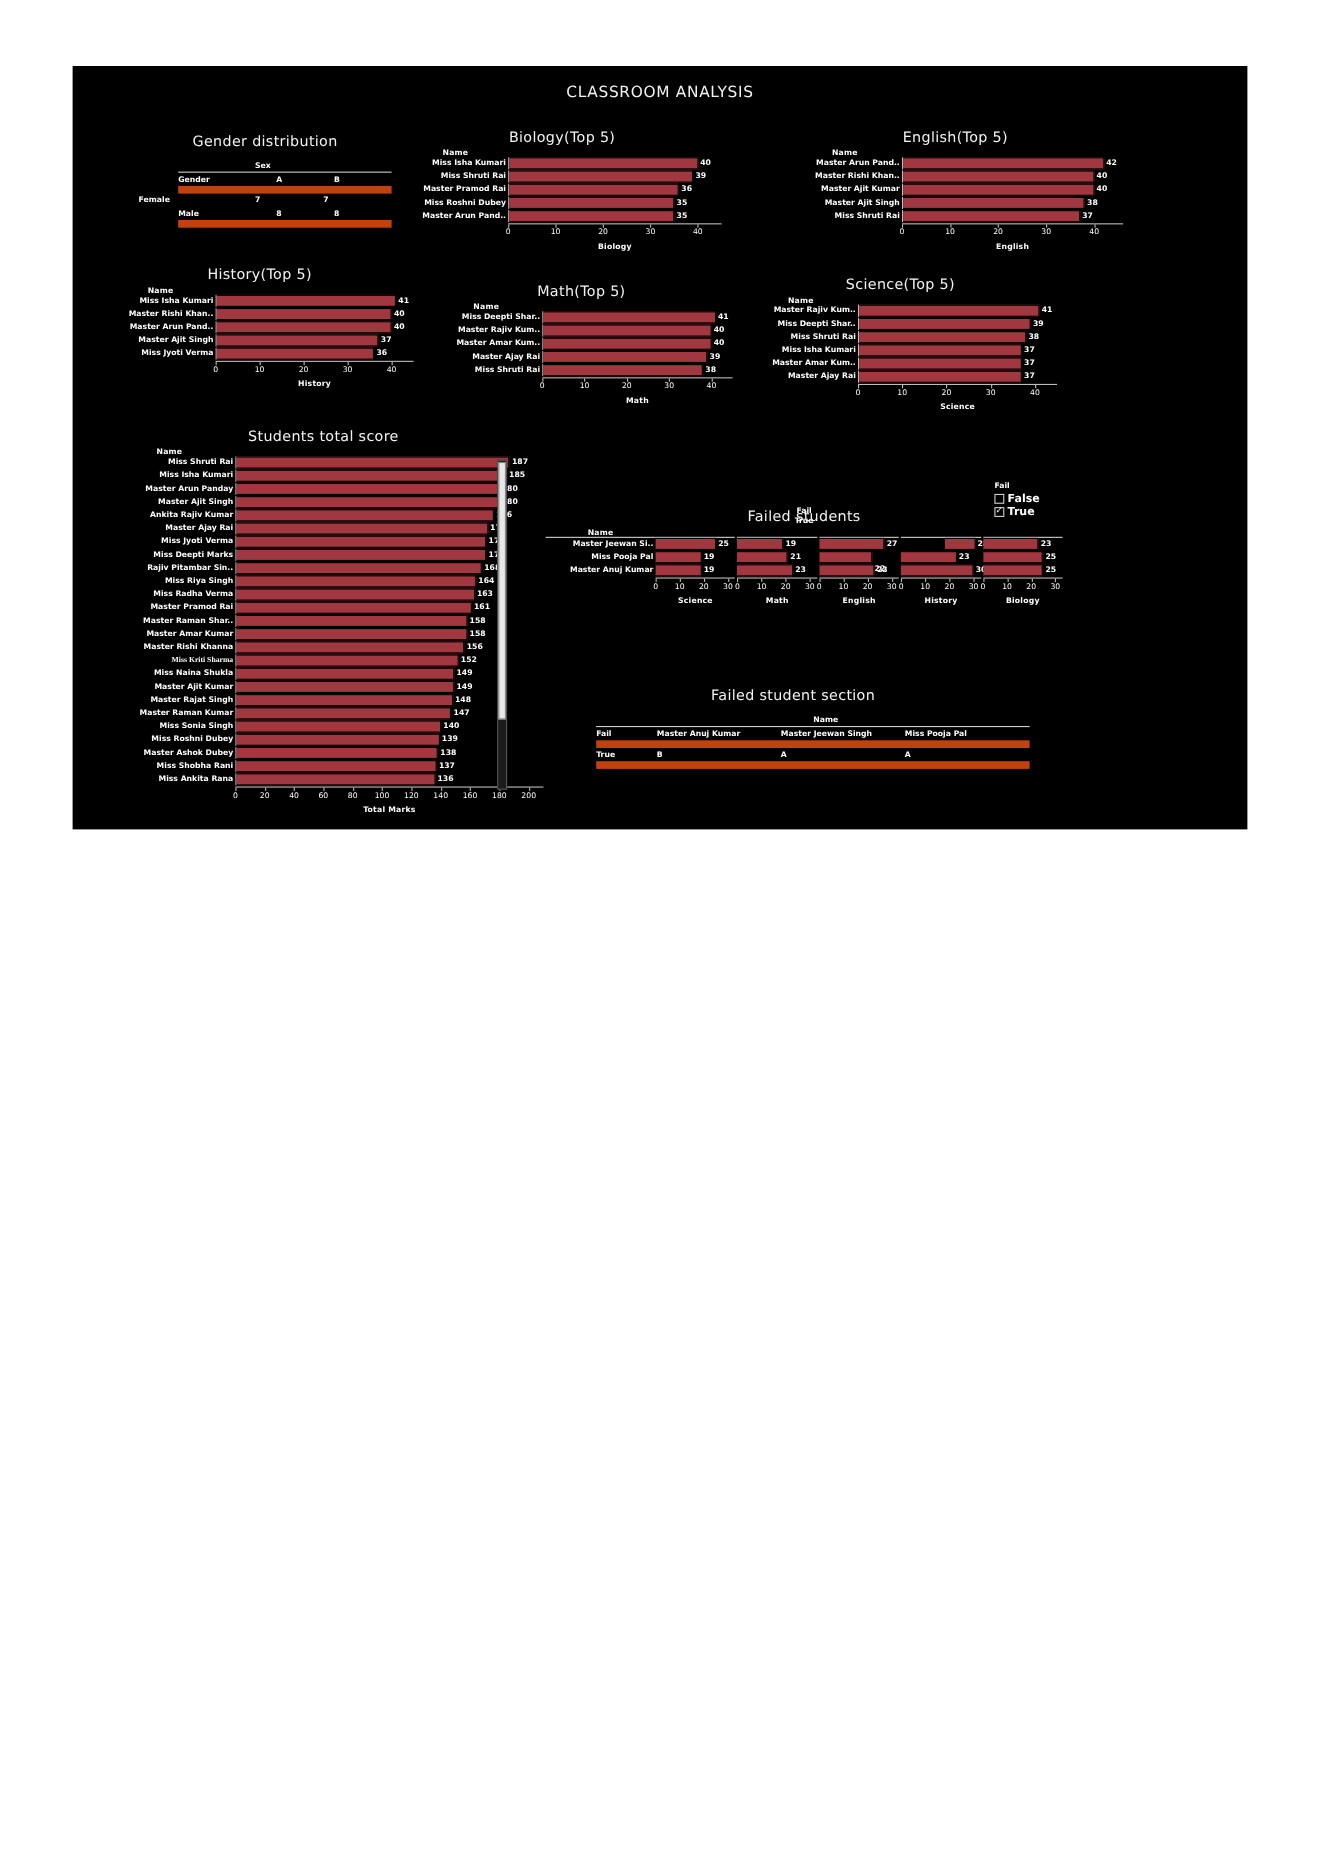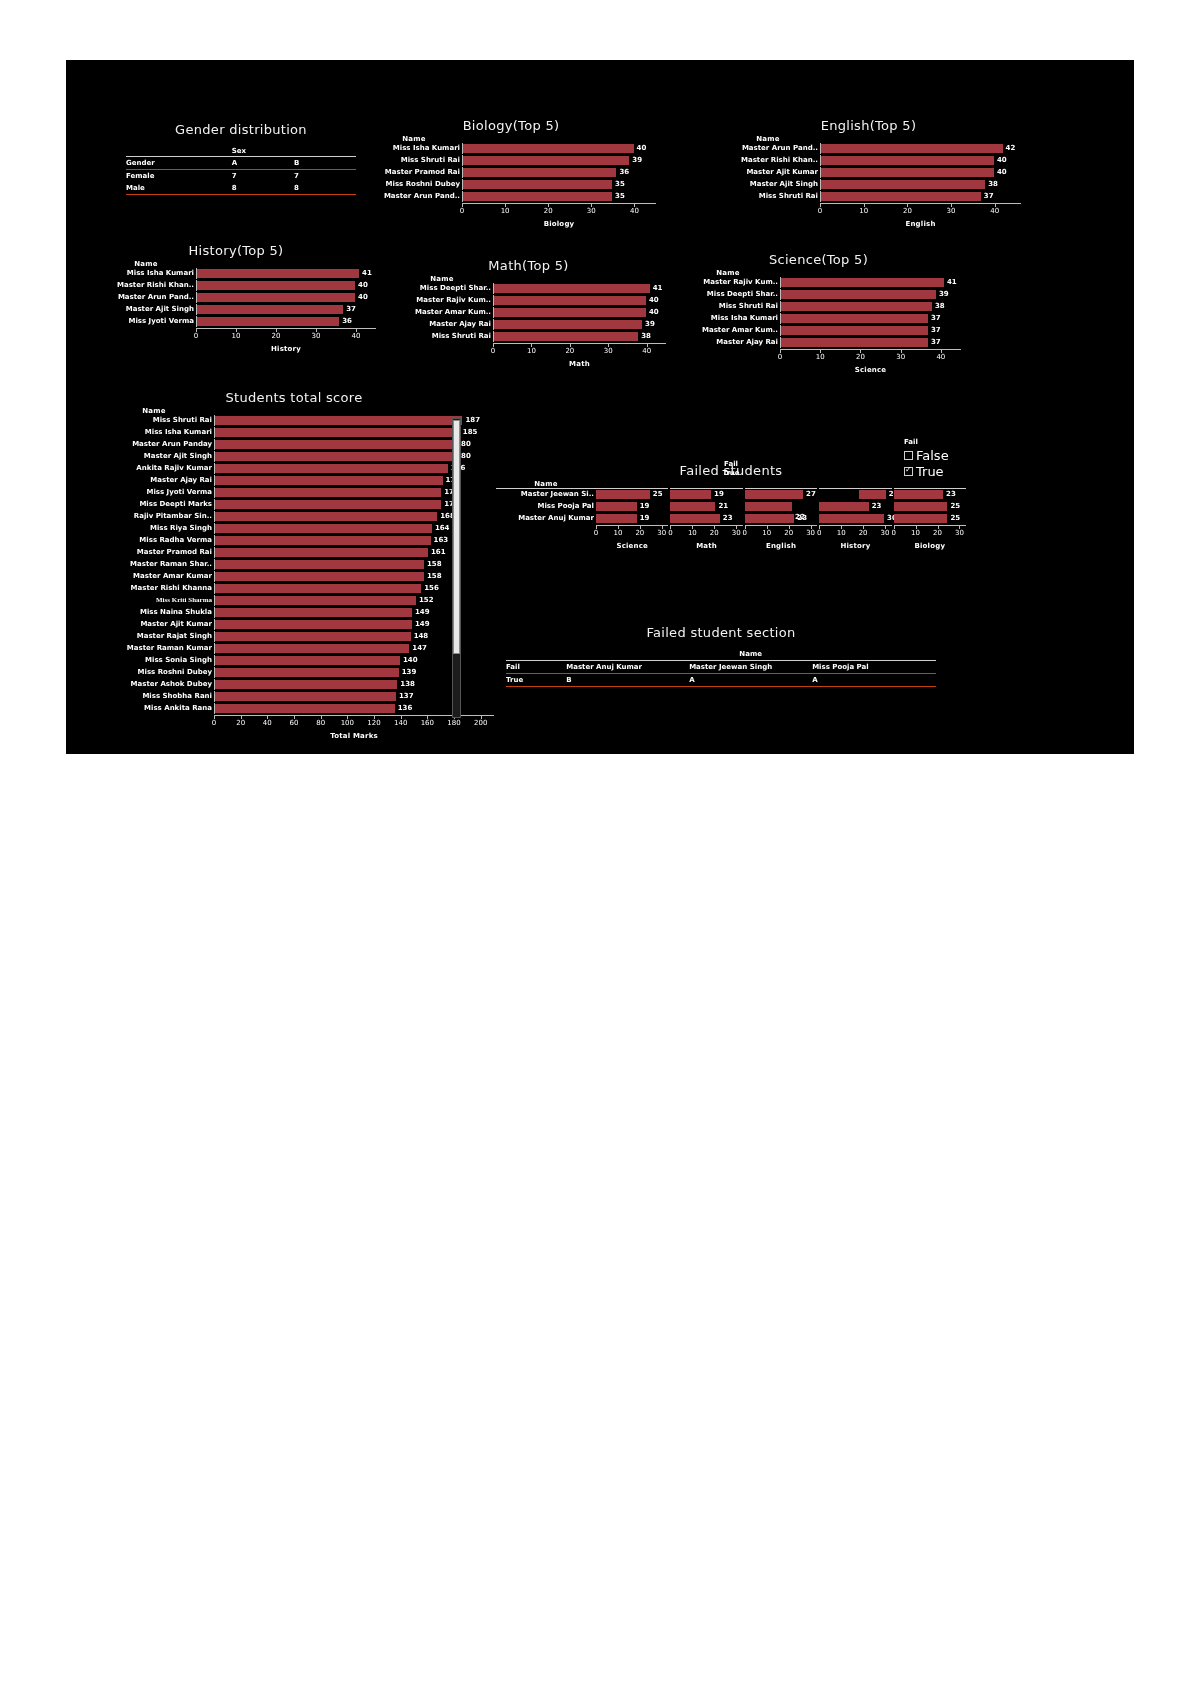--- a/index.html
+++ b/index.html
@@ -63,34 +63,34 @@
 
   
   .gtable { font-size:7px; font-weight:bold; color:#fff; width:100%; }
   .gtable .sexhdr { text-align:center; padding-bottom:1px; }
   .grow { display:flex; }
   .grow > div { padding:2px 0; }
   .gc0 { width:46%; text-align:left; padding-left:2px; }
   .gc1 { width:27%; text-align:left; }
   .gc2 { width:27%; text-align:left; }
   .rule-top { border-top:1px solid #cfcfcf; }
-  .rule-bot { border-bottom:1px solid #c2410c; }
+  .rule-bot { border-bottom:7px solid #c2410c;margin-left:36px; }
 
   
   .legend { position:absolute; }
   .legend-title { font-size:7px; font-weight:bold; color:#fff; margin-bottom:2px; }
   .legend-item { display:flex; align-items:center; gap:3px; margin-bottom:1px; }
   .swatch {
     width:9px; height:9px; background:#000; border:1px solid #cfcfcf;
     position:relative;
   }
   .swatch.checked::after {
     content:"✓"; position:absolute; left:0px; top:-3px; font-size:8px; color:#fff;
   }
-  .legend-label { font-size:13px; color:#fff; }
+  .legend-label { font-size:10px; color:#fff;font-weight:bold; }
 
   
   .fs-wrap { position:relative; }
   .fs-head {
     position:absolute; right:0; top:-20px; width:100%; text-align:center;
     font-size:7px; font-weight:bold; color:#fff; line-height:9px;
   }
   .fs-grid { display:flex; }
   .fs-names { width:100px; }
   .fs-names .hdr-name { text-align:center; }
@@ -116,20 +116,21 @@
   }
   .scrollthumb {
     position:absolute; left:0; width:100%; background:#e8e8e8; border:1px solid #888;
   }
 </style>
 </head>
 <body>
 
 <div id="dashboard">
 
+  <div class="dash-title">CLASSROOM ANALYSIS</div>
 
   <div class="panel" style="left:60px; top:62px; width:230px;">
     <div class="panel-title">Gender distribution</div>
     <div class="gtable" style="margin-top:8px;">
       <div class="grow">
         <div class="gc0"></div>
         <div class="gc1 sexhdr" style="text-align:left;">Sex</div>
         <div class="gc2"></div>
       </div>
       <div class="grow rule-top rule-bot">

